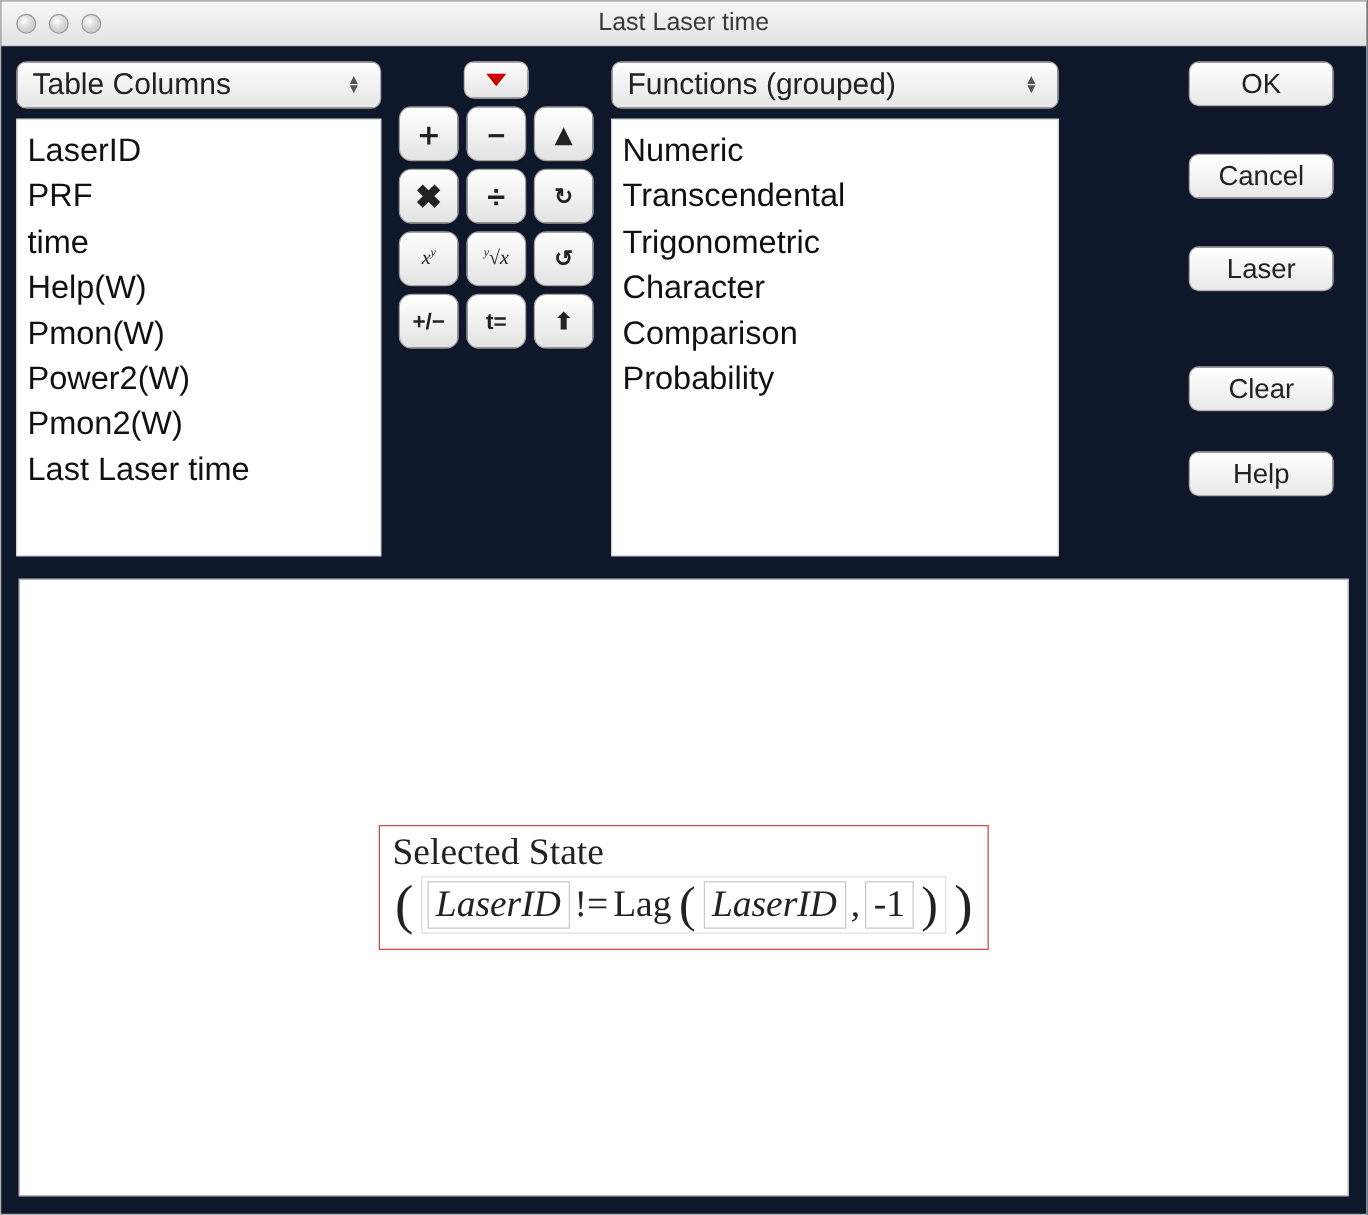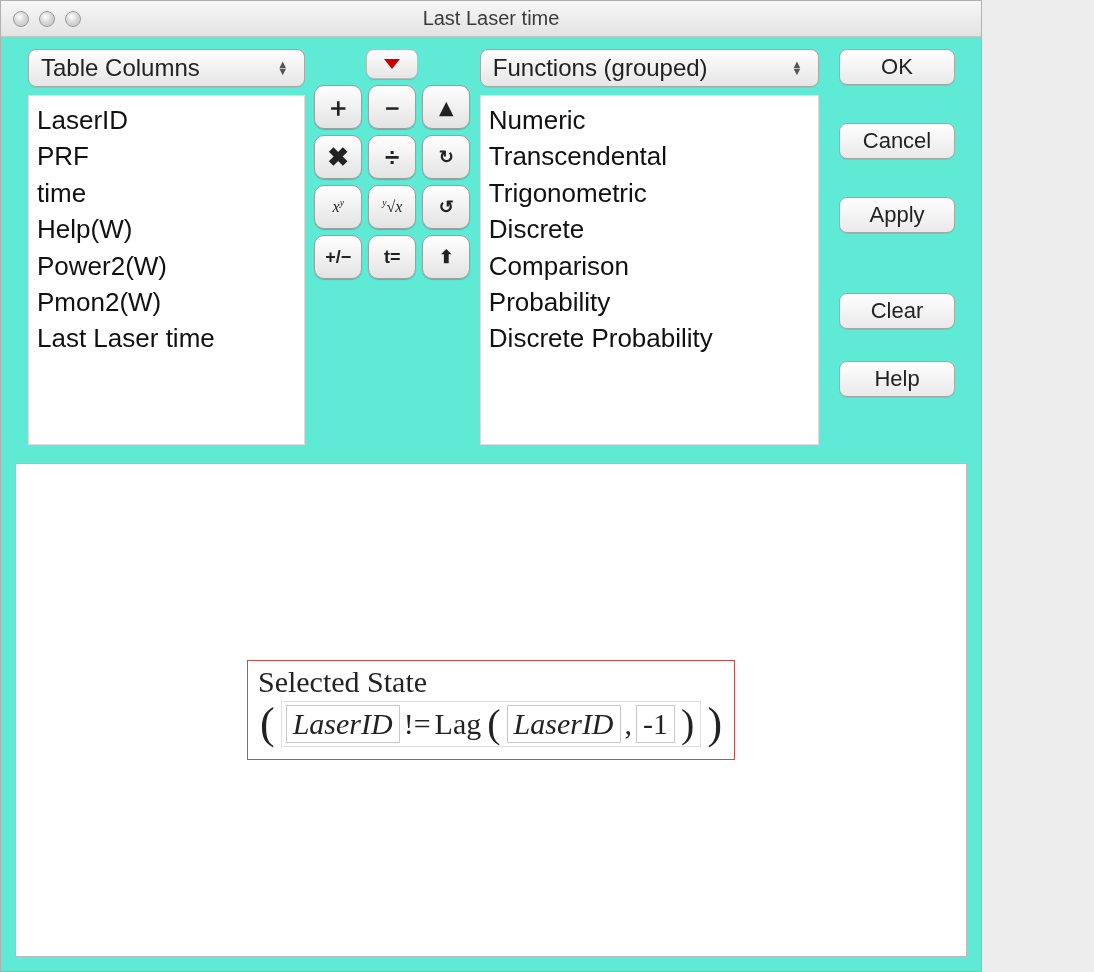--- a/index.html
+++ b/index.html
@@ -5,26 +5,26 @@
   * { box-sizing: border-box; }
   html, body { margin: 0; padding: 0; }
   body {
     font-family: "Helvetica Neue", Helvetica, Arial, sans-serif;
     background: #ededed;
     width: 1094px;
     height: 972px;
     overflow: hidden;
   }
   .window {
-    width: 982px;
+    width: 1094px;
     height: 972px;
     display: flex;
     flex-direction: column;
     border: 1px solid #b0b0b0;
-    background: #5eead4;
+    background: #0f172a;
   }
   .titlebar {
     height: 36px;
     background: linear-gradient(#f7f7f7, #e3e3e3);
     border-bottom: 1px solid #c8c8c8;
     display: flex;
     align-items: center;
     padding: 0 10px;
     position: relative;
   }
@@ -42,21 +42,21 @@
     border: 1px solid #9a9a9a;
   }
   .titlebar-title {
     flex: 1;
     text-align: center;
     font-size: 20px;
     color: #3a3a3a;
   }
   .top-area {
     display: flex;
-    padding: 12px 14px 10px 27px;
+    padding: 12px 14px 10px 12px;
     gap: 8px;
   }
   .col-left { width: 292px; display: flex; flex-direction: column; }
   .col-mid  { width: 168px; display: flex; flex-direction: column; align-items: center; }
   .col-func { width: 358px; display: flex; flex-direction: column; }
   .col-right{ flex: 0 0 140px; margin-left: auto; display: flex; flex-direction: column; align-items: center; gap: 10px; }
 
   .popup-btn {
     height: 38px;
     background: linear-gradient(#fdfdfd, #e6e6e6);
@@ -220,20 +220,21 @@
         <span class="popup-arrows">
           <span>▲</span>
             <span>▼</span>
         </span>
       </div>
       <div class="listbox">
         <div class="list-item">LaserID</div>
         <div class="list-item">PRF</div>
         <div class="list-item">time</div>
         <div class="list-item">Help(W)</div>
+        <div class="list-item">Pmon(W)</div>
         <div class="list-item">Power2(W)</div>
         <div class="list-item">Pmon2(W)</div>
         <div class="list-item">Last Laser time</div>
       </div>
     </div>
 
     <div class="col-mid">
       <div class="delete-strip">
         <div class="red-tri"></div>
       </div>
@@ -282,38 +283,37 @@
         <span>Functions (grouped)</span>
         <span class="popup-arrows">
           <span>▲</span>
             <span>▼</span>
         </span>
       </div>
       <div class="listbox">
         <div class="list-item">Numeric</div>
         <div class="list-item">Transcendental</div>
         <div class="list-item">Trigonometric</div>
-        <div class="list-item">Discrete</div>
+        <div class="list-item">Character</div>
         <div class="list-item">Comparison</div>
         <div class="list-item">Probability</div>
-        <div class="list-item">Discrete Probability</div>
       </div>
     </div>
 
     <div class="col-right">
       <div class="push-btn primary">
           <span>OK</span>
         </div>
       <div style="height:18px"></div>
       <div class="push-btn">
           <span>Cancel</span>
         </div>
       <div style="height:18px"></div>
       <div class="push-btn">
-          <span>Apply</span>
+          <span>Laser</span>
         </div>
       <div class="btn-spacer"></div>
       <div class="push-btn">
           <span>Clear</span>
         </div>
       <div style="height:12px"></div>
       <div class="push-btn">
           <span>Help</span>
         </div>
     </div>

